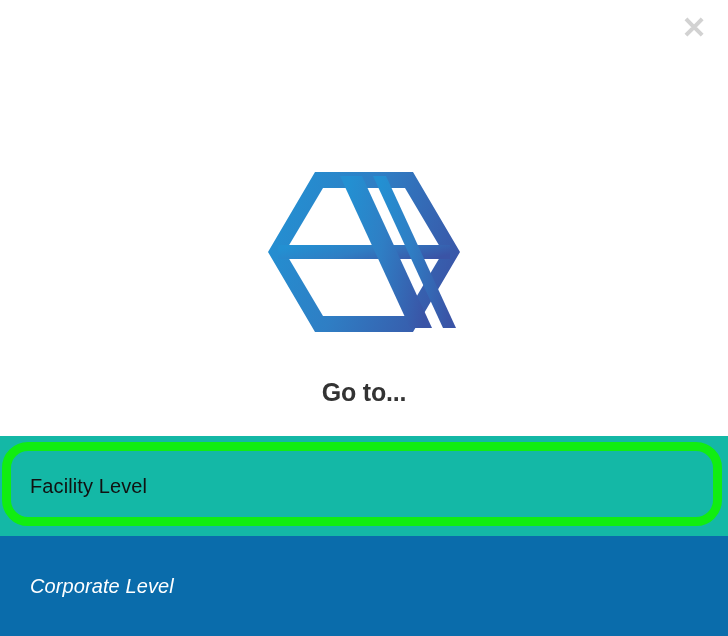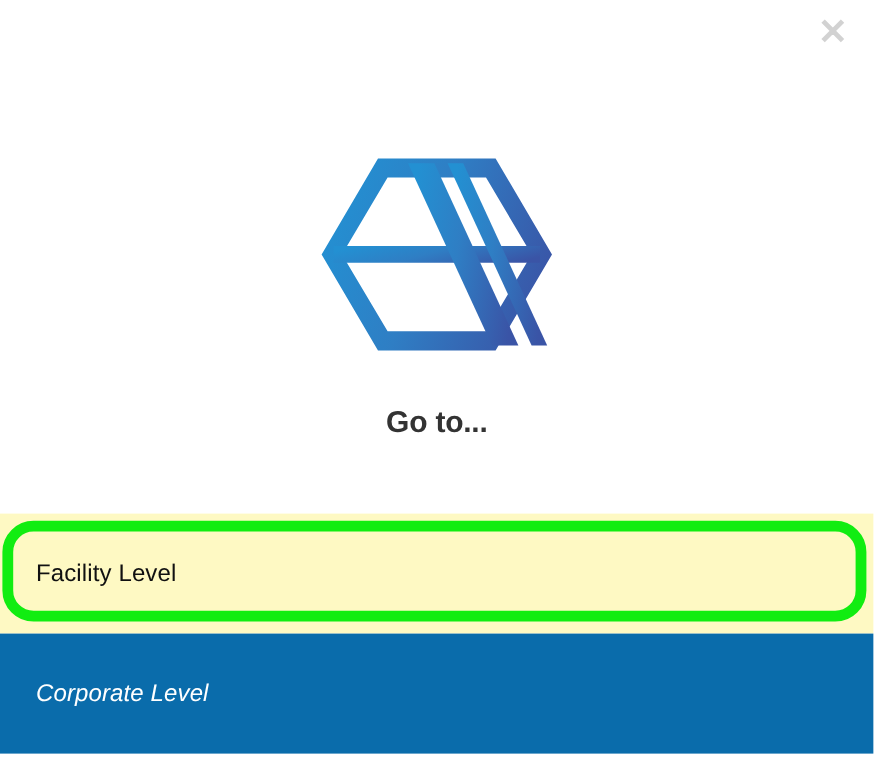--- a/index.html
+++ b/index.html
@@ -50,20 +50,21 @@
   }
 
   
   .brand-block {
     height: 428px;
     display: flex;
     flex-direction: column;
     align-items: center;
     justify-content: flex-start;
     background: #ffffff;
+    margin-top: 40px;
   }
   .logo-wrap {
     margin-top: 128px;
     width: 196px;
     height: 168px;
     display: block;
   }
   .logo-wrap svg {
     display: block;
     width: 196px;
@@ -92,21 +93,21 @@
     display: flex;
     align-items: center;
     padding: 0 30px;
     box-sizing: border-box;
     cursor: pointer;
     font-size: 20px;
     letter-spacing: 0.1px;
   }
 
   .option-row.plain {
-    background: #fef9c3;
+    background: #14b8a6;
     color: #111111;
   }
   .option-row.primary {
     background: #0a6cab;
     color: #ffffff;
     font-style: italic;
   }
 
   
   .focus-ring {

